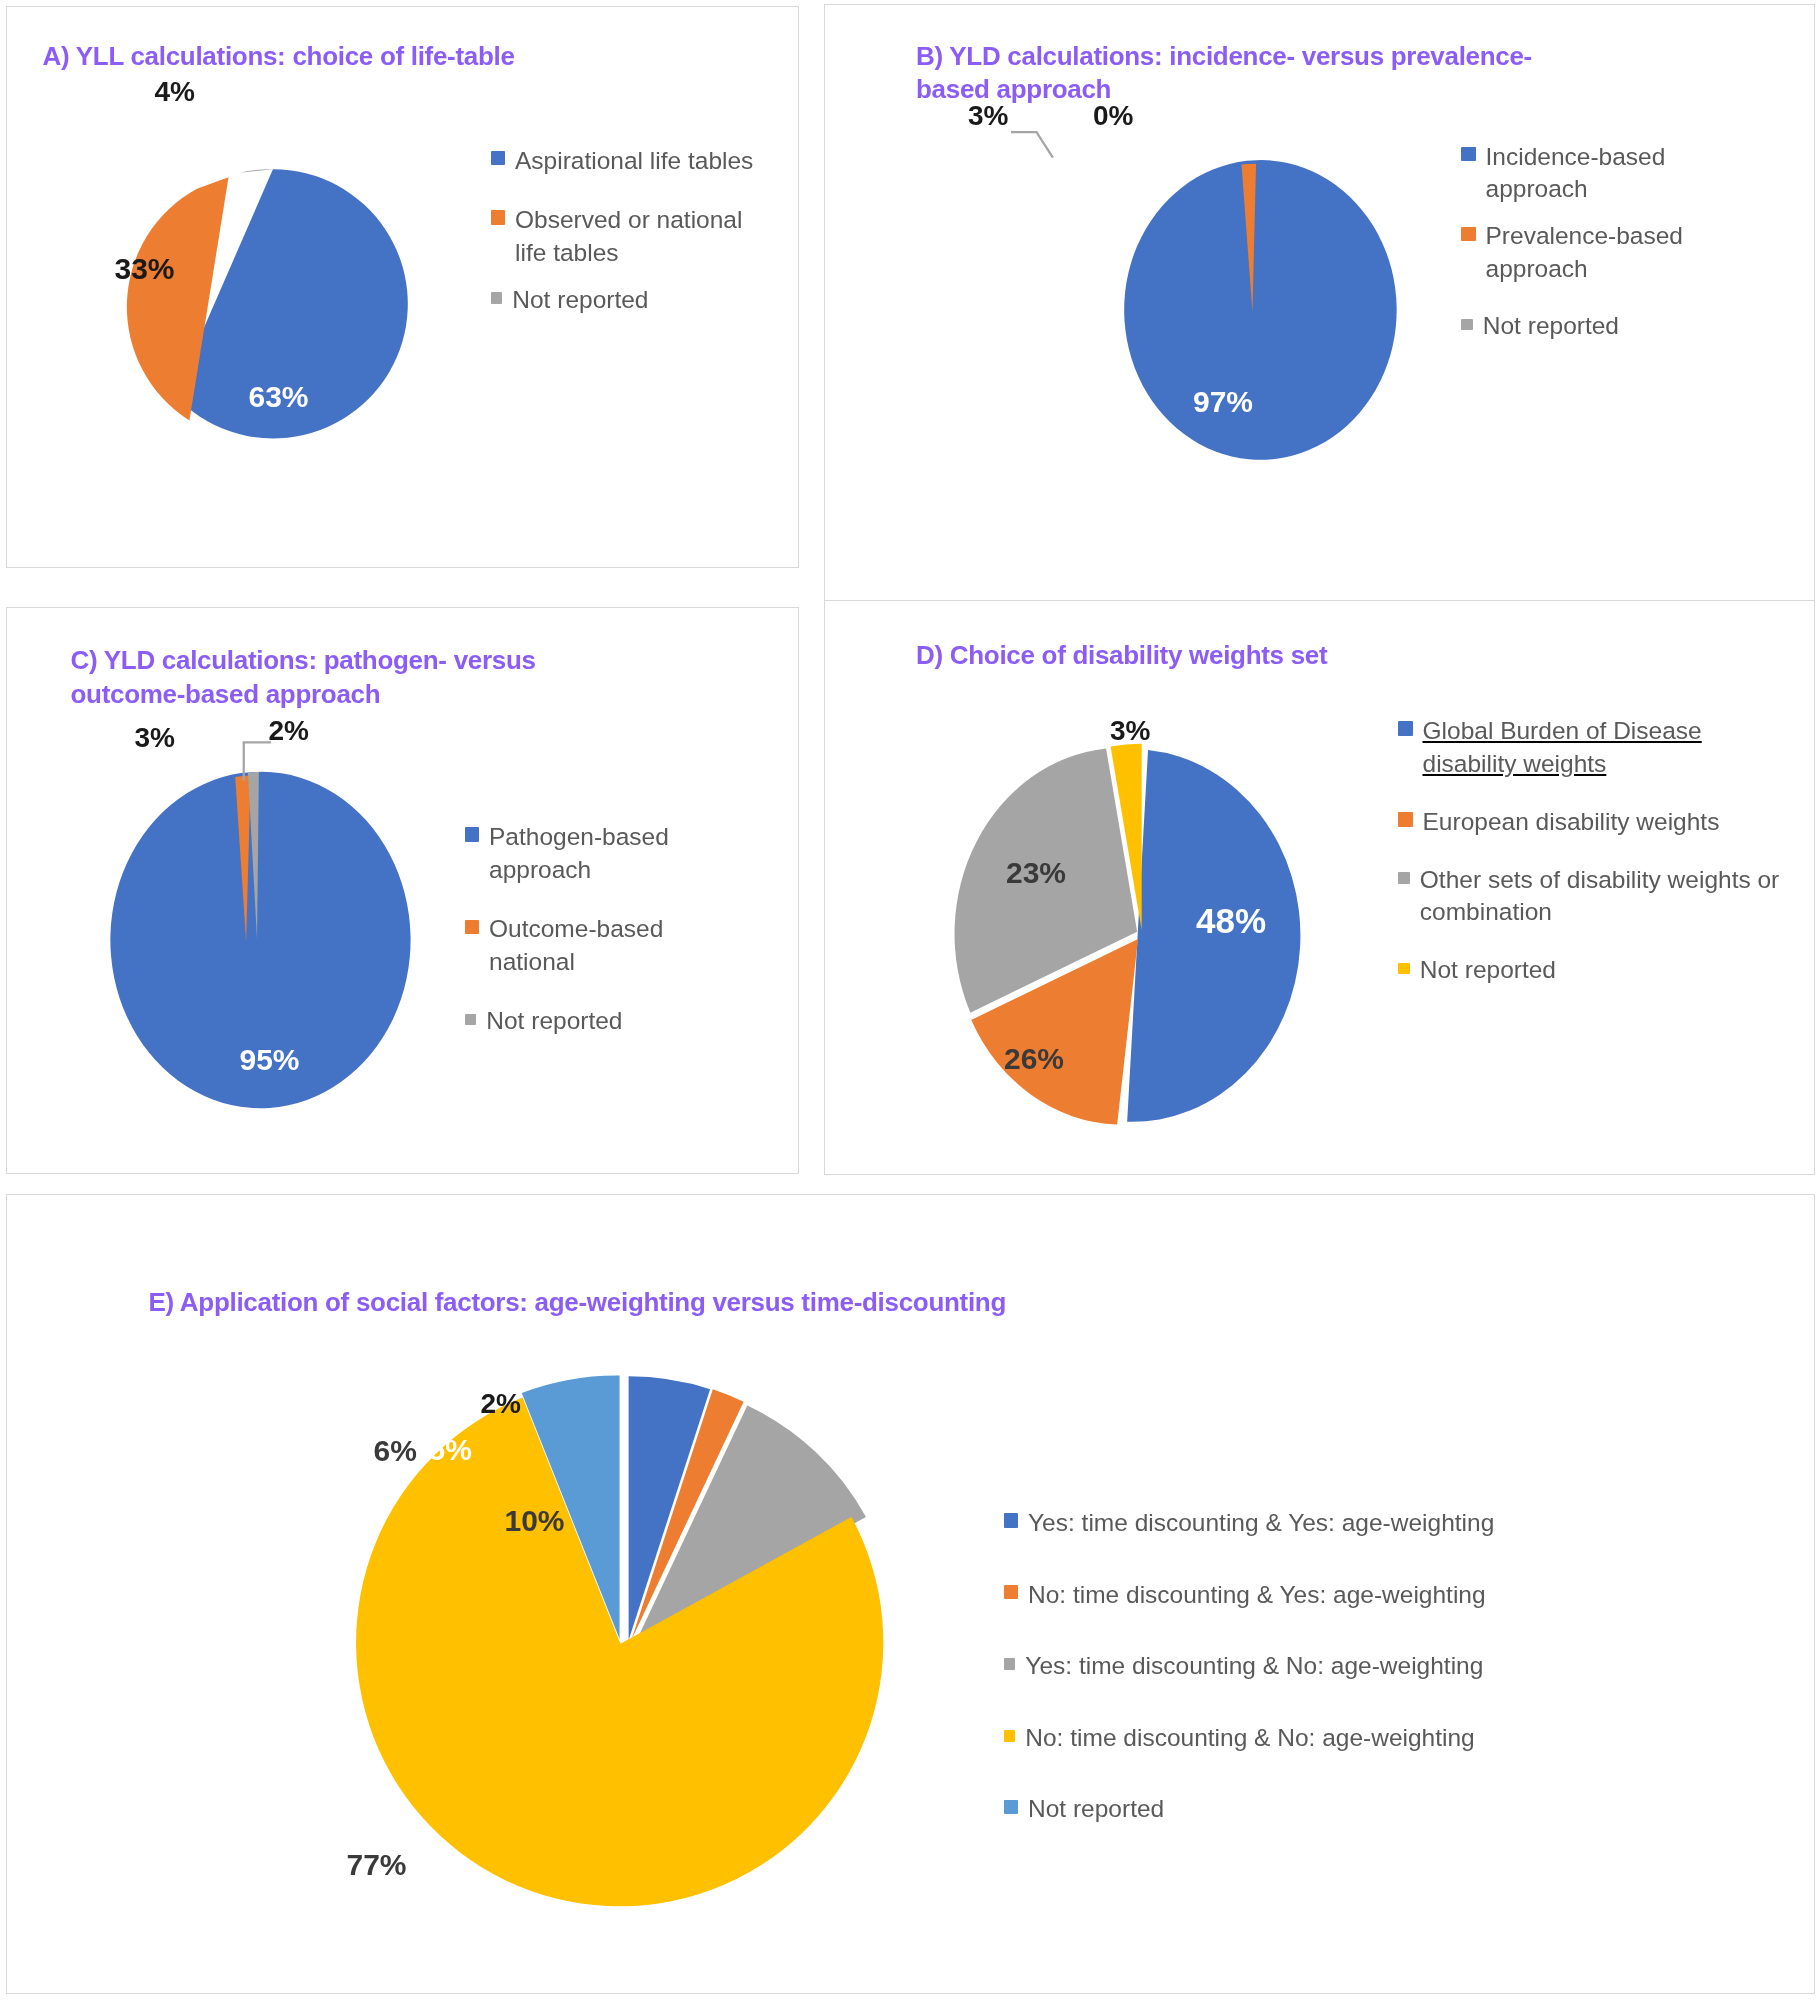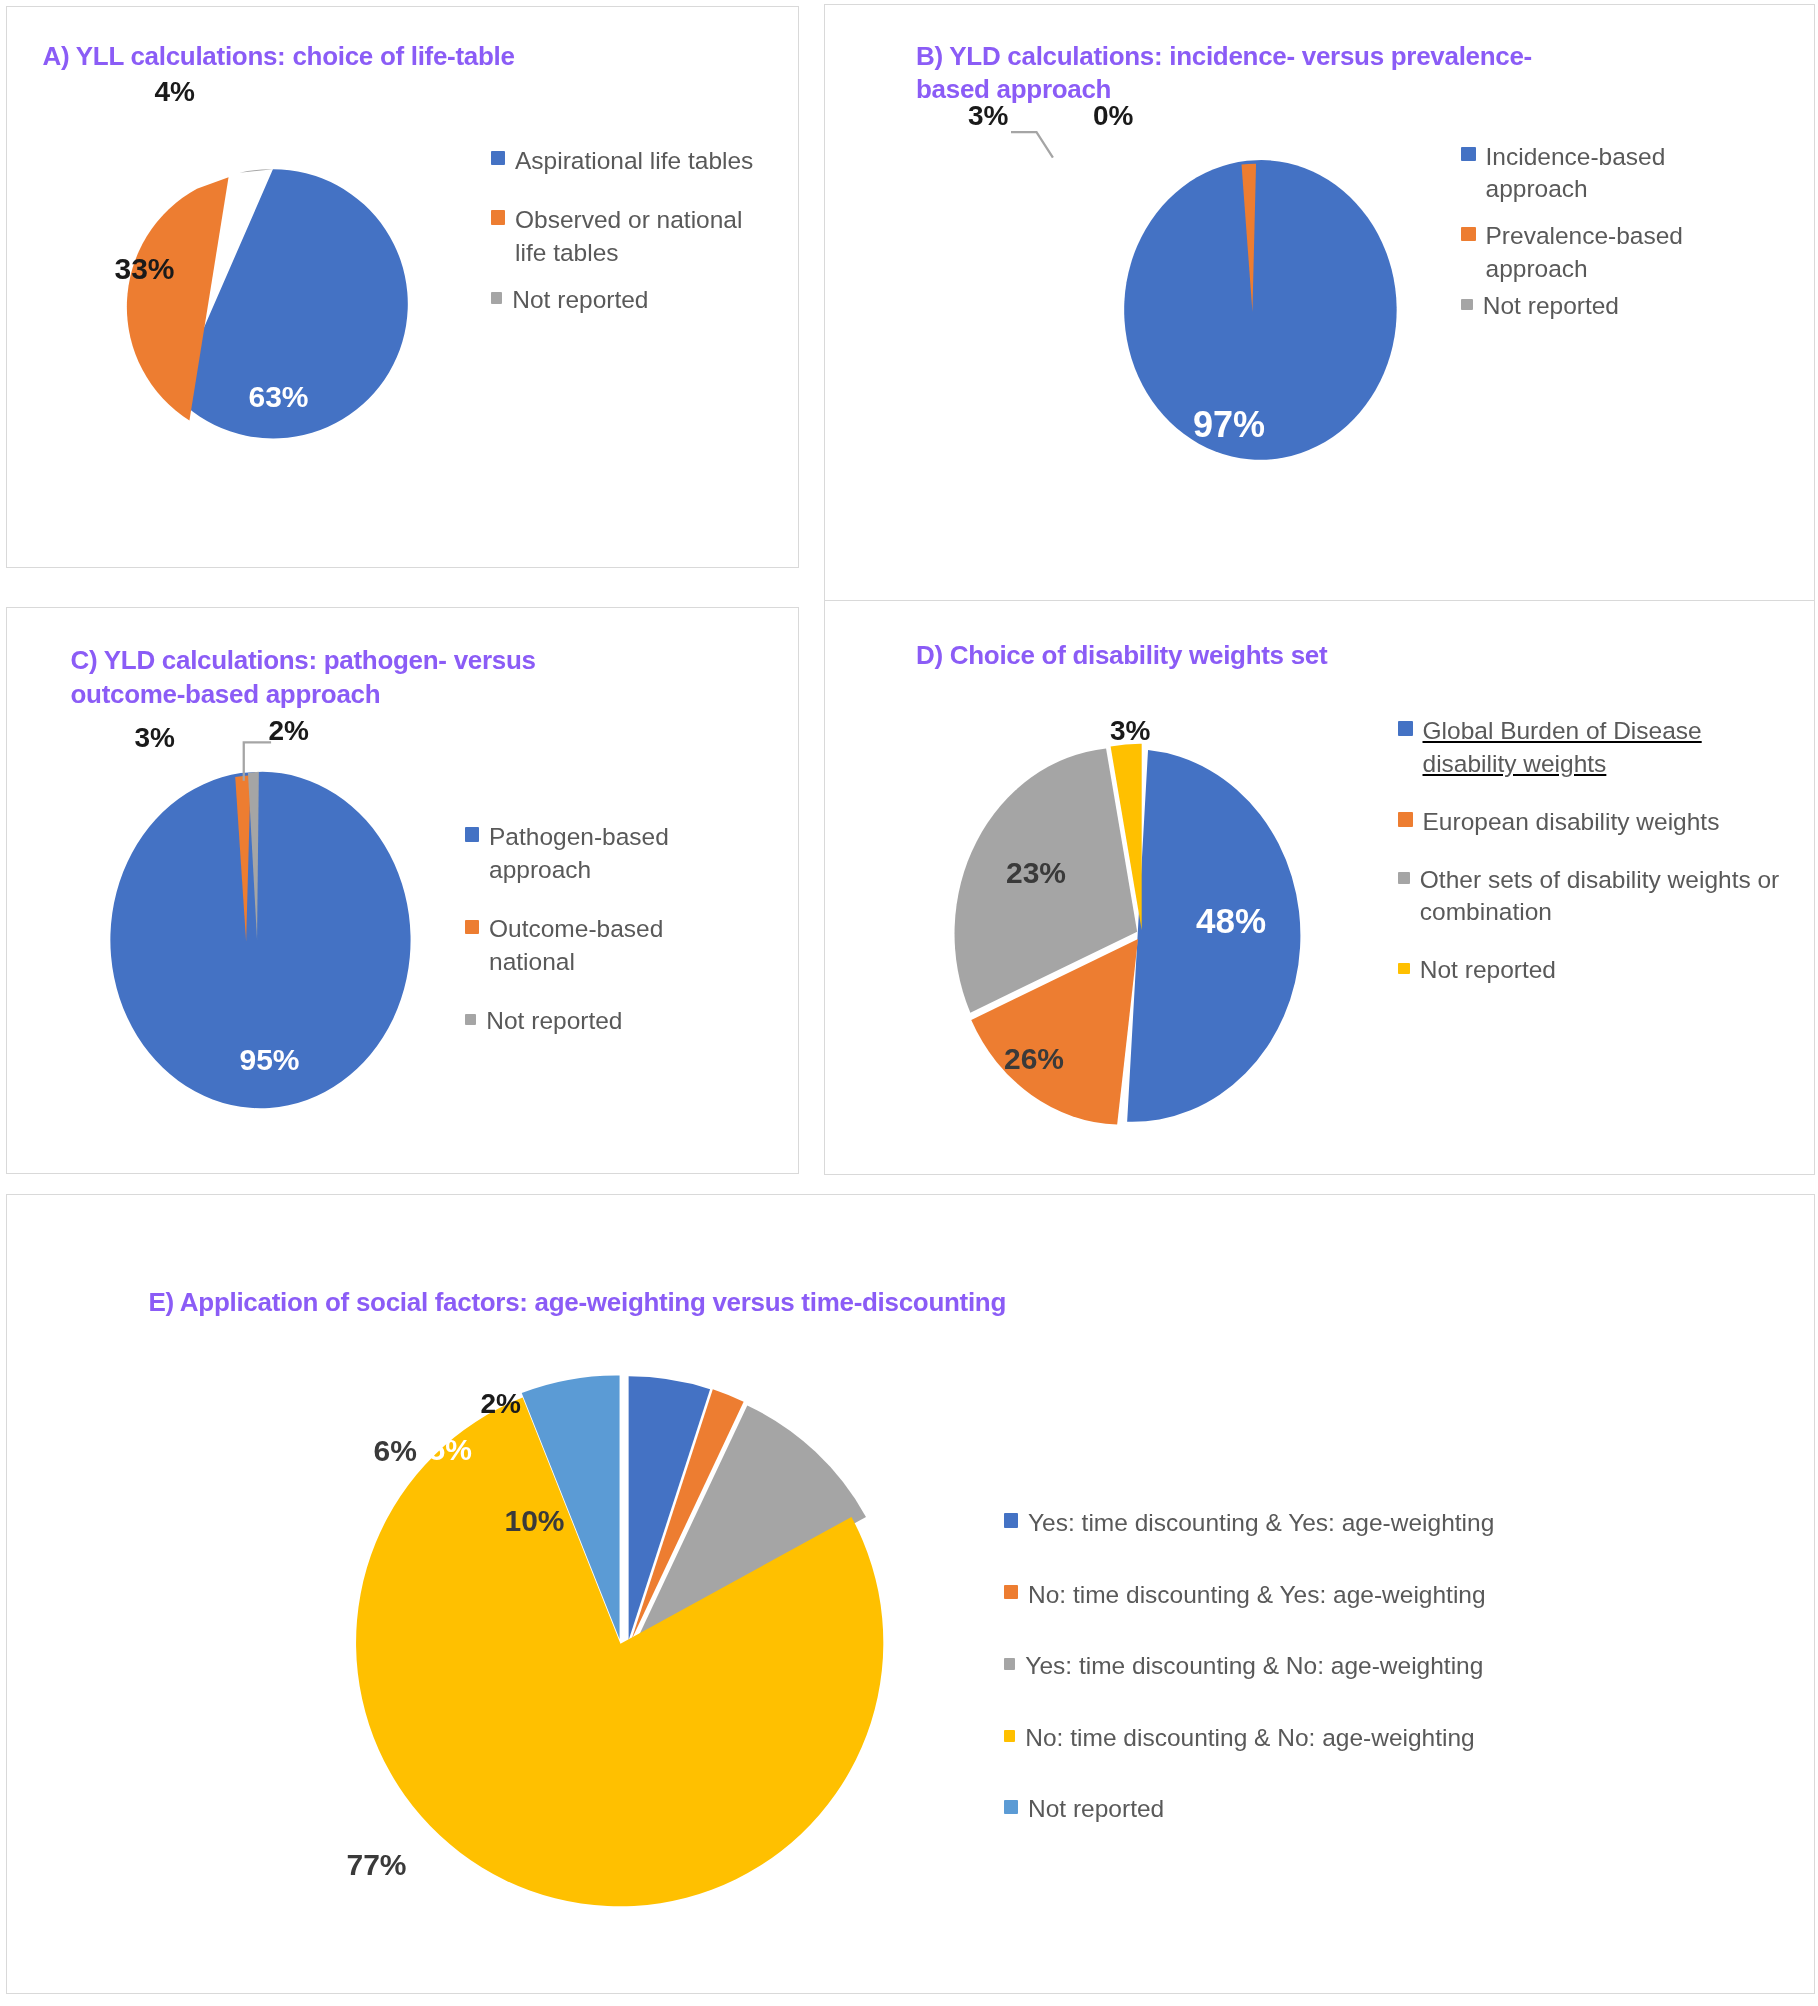--- a/index.html
+++ b/index.html
@@ -89,28 +89,28 @@
       <path fill="#ED7D31" d="M 176 2 A 150 165 0 0 0 160 2.8 L 172 165 Z" transform="translate(-2,2)"></path>
     </svg>
   </div>
 
   <svg style="position:absolute;left:186px;top:107px;width:82px;height:55px;overflow:visible;" viewBox="0 0 90 60" width="82" height="55">
     <polyline points="0,22 28,22 46,50" fill="none" stroke="#A5A5A5" stroke-width="2.5"></polyline>
   </svg>
 
   <div class="dl out" style="left:143px;top:95px;font-size:28px;">3%</div>
   <div class="dl out" style="left:268px;top:95px;font-size:28px;">0%</div>
-  <div class="dl in" style="left:368px;top:380px;font-size:36px;margin-top:19px;">97%</div>
+  <div class="dl in" style="left:368px;top:380px;font-size:30px;">97%</div>
 
   <div class="legend" style="left:636px;top:136px;width:309px;font-size:24.5px;">
     <div class="legend-item" style="margin-bottom:14.5px;">
       <span class="legend-swatch" style="background:#4472C4;"></span>
       <span class="legend-label">Incidence-based approach</span>
     </div>
-    <div class="legend-item" style="margin-bottom:5px;">
+    <div class="legend-item" style="margin-bottom:25px;">
       <span class="legend-swatch" style="background:#ED7D31;"></span>
       <span class="legend-label">Prevalence-based approach</span>
     </div>
     <div class="legend-item">
       <span class="legend-swatch" style="background:#A5A5A5;width:11.8px;height:11.8px;margin-top:8.2px;"></span>
       <span class="legend-label">Not reported</span>
     </div>
   </div>
 </div>
 

